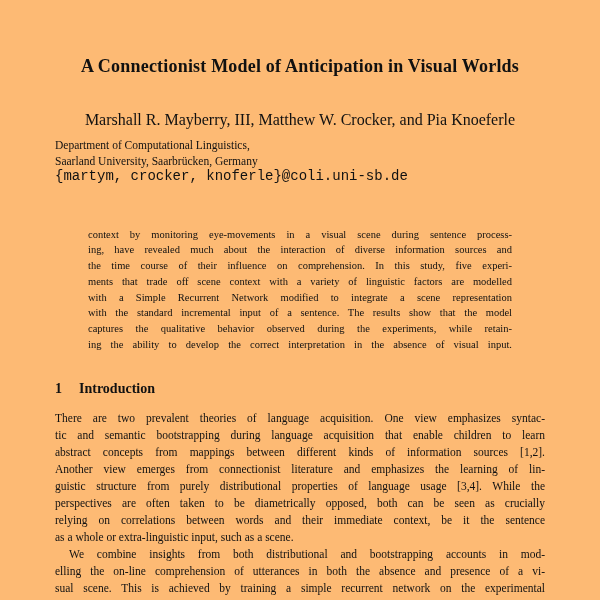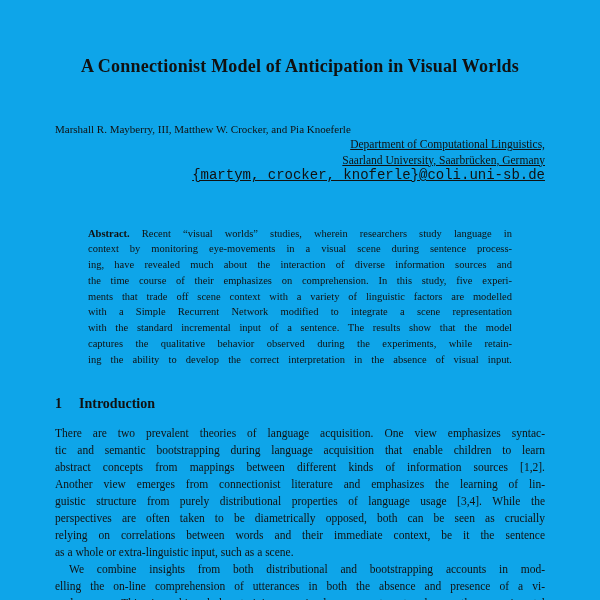--- a/index.html
+++ b/index.html
@@ -1,43 +1,43 @@
 <!DOCTYPE html>
 <html><head>
 <meta charset="utf-8">
 <style>
   html, body { margin: 0; padding: 0; background: #ffffff; }
   .page {
     position: relative;
     width: 600px;
     height: 600px;
-    background: #0ea5e9;
+    background: #fdba74;
     overflow: hidden;
     box-sizing: border-box;
     padding: 0 55px;
     font-family: "Liberation Serif", "DejaVu Serif", serif;
     color: #111111;
   }
   .title {
     margin-top: 53px;
     line-height: 26px;
     font-size: 18px;
     font-weight: bold;
     text-align: center;
     letter-spacing: 0.2px;
   }
   .authors {
-    margin-top: 42px;
+    margin-top: 33px;
     line-height: 16px;
-    font-size: 11px;
+    font-size: 16px;
+    text-align: center;
   }
   .affil-block {
-    margin-top: 0;
-    text-align: right;
-    text-decoration: underline;
+    margin-top: 10px;
+    text-align: left;
   }
   .affil-line {
     line-height: 15.5px;
     font-size: 11.5px;
   }
   .email-line {
     line-height: 15.5px;
     font-size: 14px;
     font-family: "Liberation Mono", "DejaVu Sans Mono", monospace;
   }
@@ -81,28 +81,24 @@
 
   <div class="authors">Marshall R. Mayberry, III, Matthew W. Crocker, and Pia Knoeferle</div>
 
   <div class="affil-block">
     <div class="affil-line">Department of Computational Linguistics,</div>
     <div class="affil-line">Saarland University, Saarbrücken, Germany</div>
     <div class="email-line">{martym, crocker, knoferle}@coli.uni-sb.de</div>
   </div>
 
   <div class="abstract">
-    <div class="jline">
-      <span class="b">Abstract.</span>
-      <span>Recent “visual worlds” studies, wherein researchers study language in</span>
-    </div>
     <div>
         <div class="jline">context by monitoring eye-movements in a visual scene during sentence process-</div>
         <div class="jline">ing, have revealed much about the interaction of diverse information sources and</div>
-        <div class="jline">the time course of their emphasizes on comprehension. In this study, five experi-</div>
+        <div class="jline">the time course of their influence on comprehension. In this study, five experi-</div>
         <div class="jline">ments that trade off scene context with a variety of linguistic factors are modelled</div>
         <div class="jline">with a Simple Recurrent Network modified to integrate a scene representation</div>
         <div class="jline">with the standard incremental input of a sentence. The results show that the model</div>
         <div class="jline">captures the qualitative behavior observed during the experiments, while retain-</div>
         <div class="jline">ing the ability to develop the correct interpretation in the absence of visual input.</div>
       </div>
   </div>
 
   <div class="section-heading">
     <span class="sec-num">1</span><span class="sec-title">Introduction</span>

